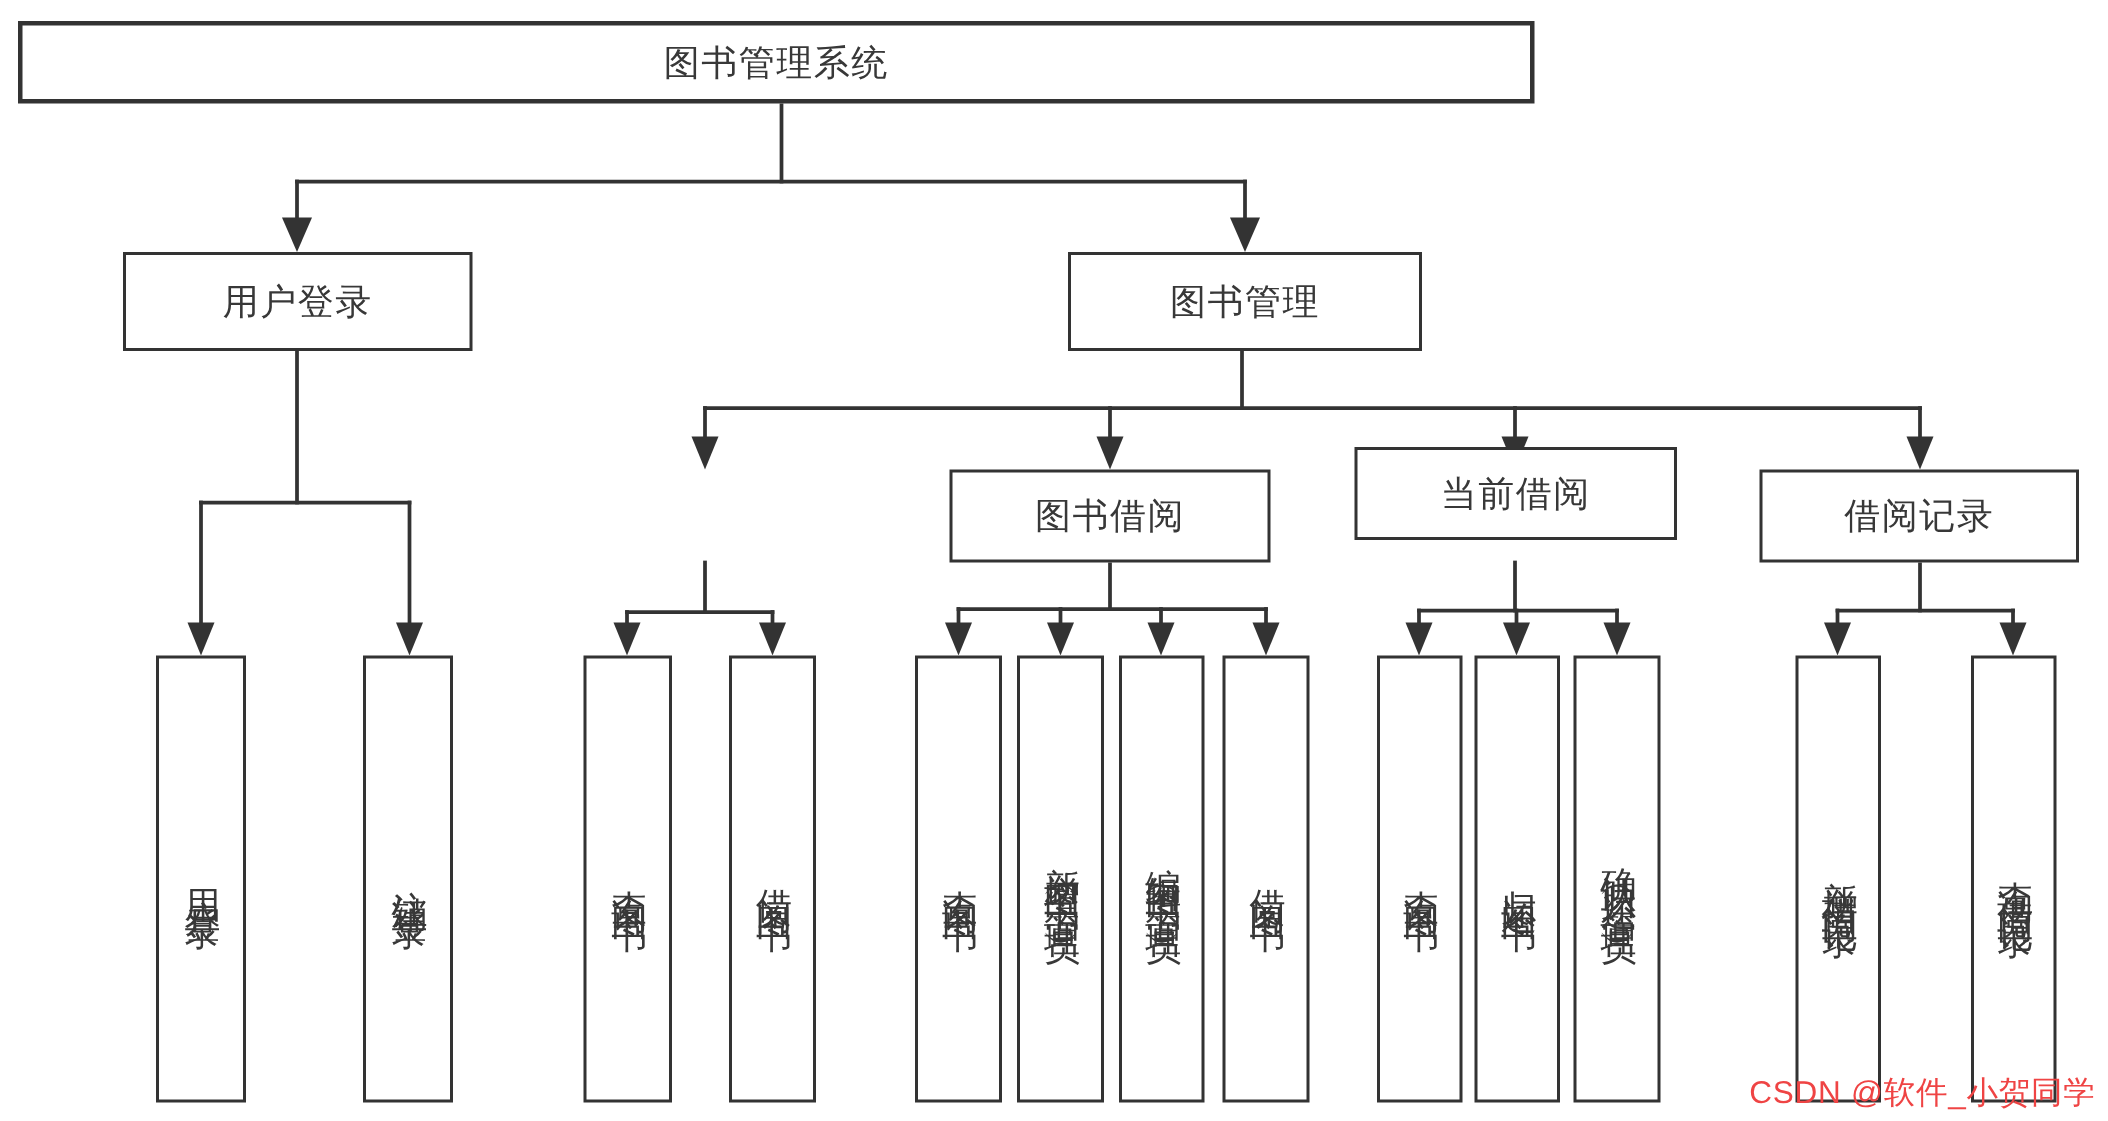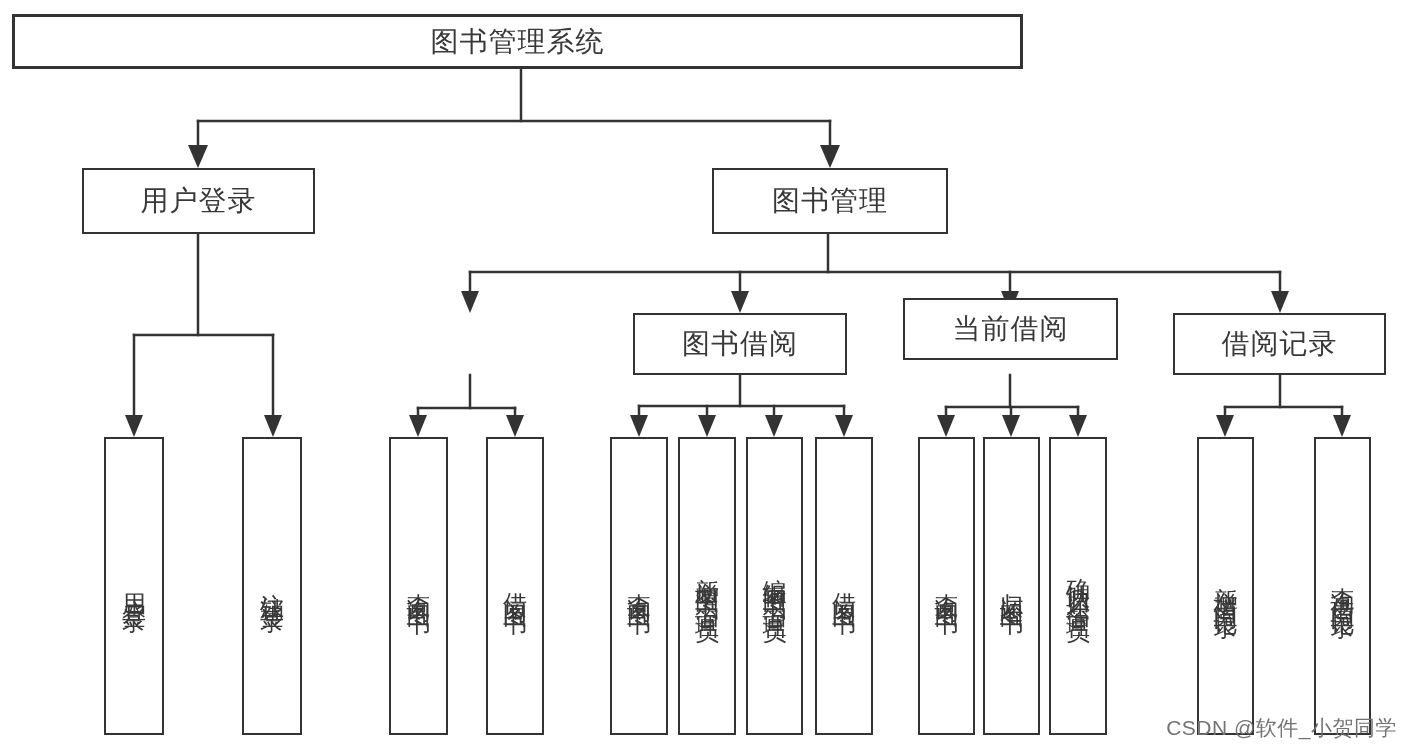--- a/index.html
+++ b/index.html
@@ -22,39 +22,39 @@
     position: absolute;
     box-sizing: border-box;
     border: 2px solid #333333;
     background: #ffffff;
     display: flex;
     align-items: center;
     justify-content: center;
     z-index: 2;
   }
   .node .lbl-h {
-    font-size: 28px;
+    font-size: 24px;
     letter-spacing: 1px;
     white-space: nowrap;
   }
   .node.root { border-width: 3px; }
   .leaf { top: 437px; height: 298px; }
   .leaf .lbl-v {
     writing-mode: vertical-rl;
     text-orientation: mixed;
     font-size: 24px;
     letter-spacing: 6px;
     line-height: 1;
   }
   .watermark {
     position: absolute;
     right: 8px;
     bottom: 5px;
     font-size: 21px;
-    color: #737373;
+    color: #ef4444;
     letter-spacing: 0.5px;
     z-index: 5;
     white-space: nowrap;
     margin-top: 20px;
   }
 </style>
 </head>
 <body>
 
 <div class="diagram">

